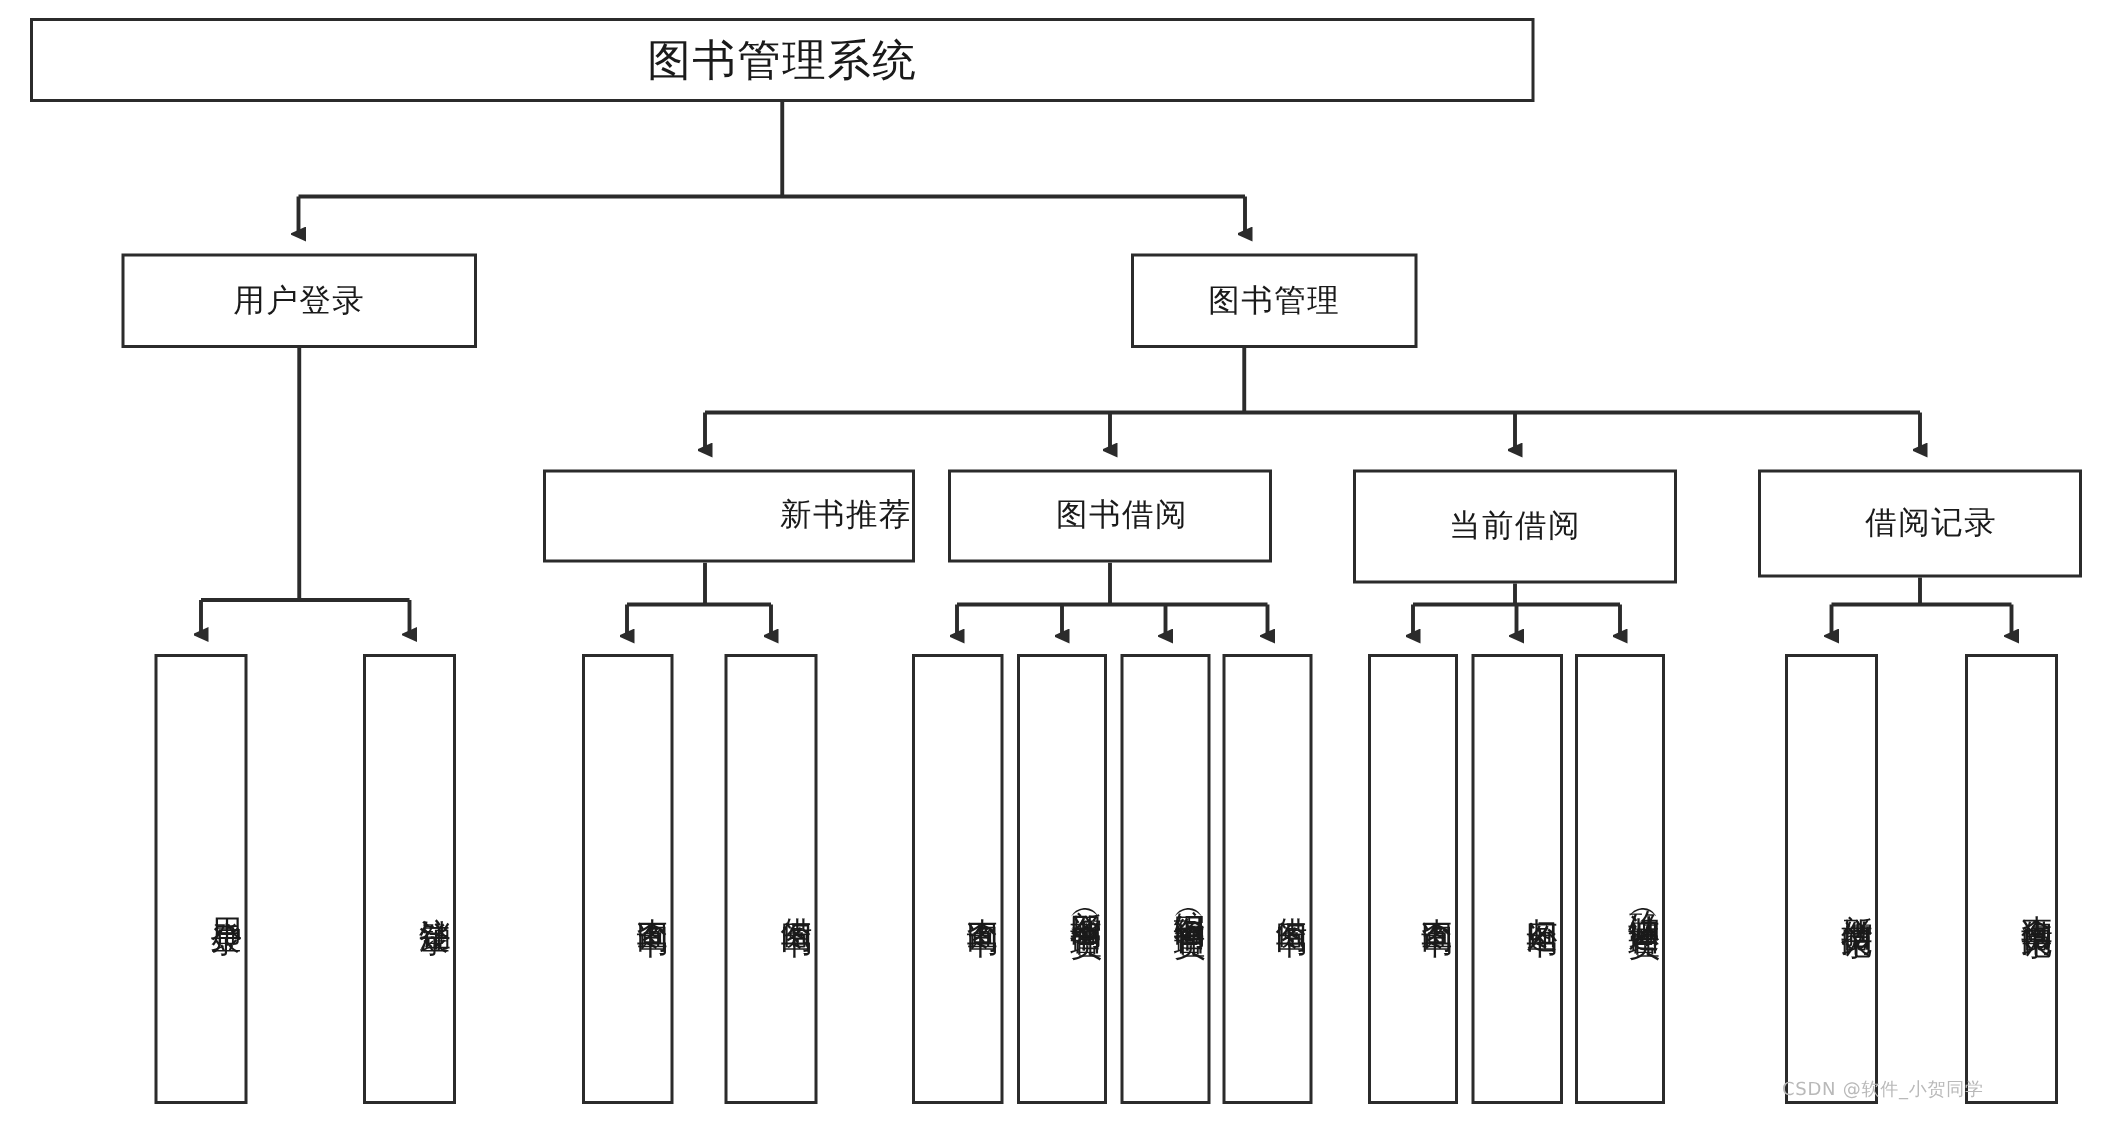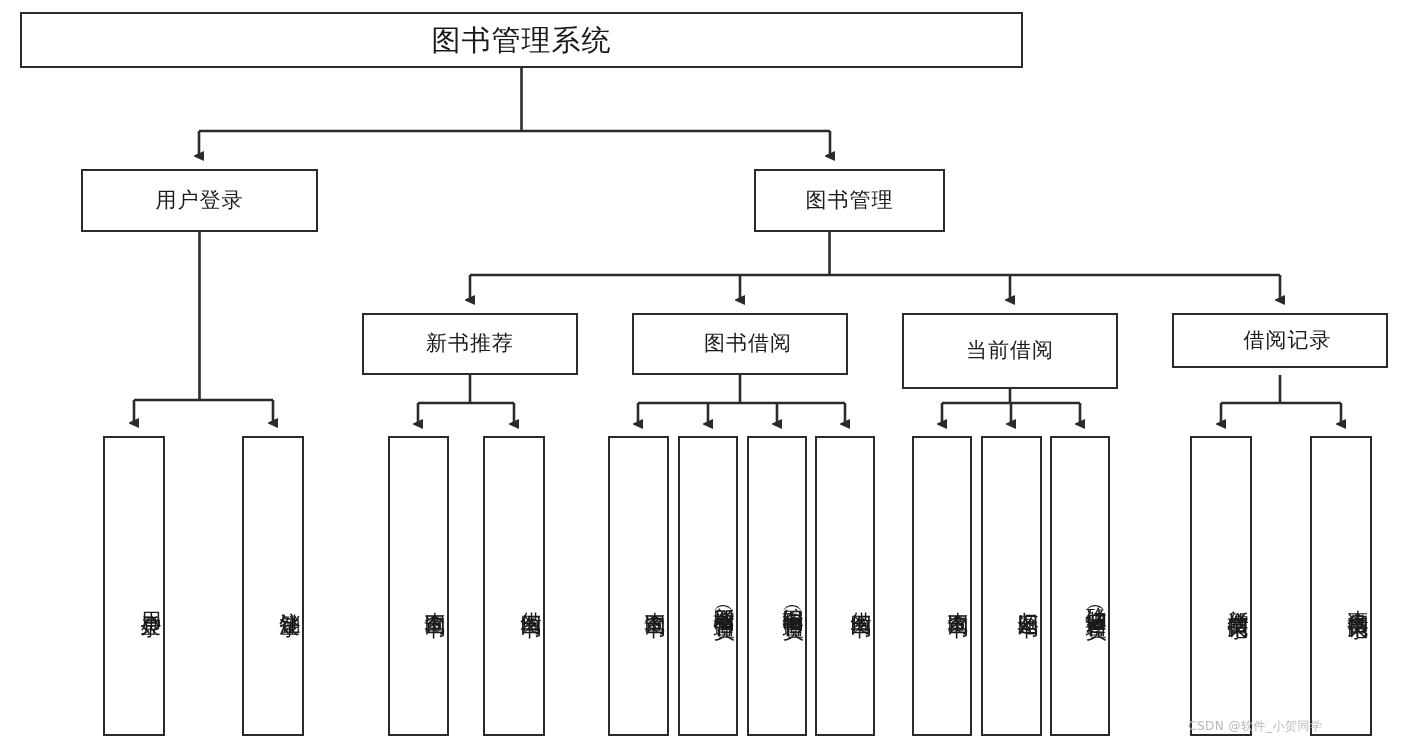--- a/index.html
+++ b/index.html
@@ -130,30 +130,30 @@
     <span>图书管理系统</span>
   </div>
 
   <div id="generated-nodes">
       <div class="node horiz" style="left: 81px; top: 169px; width: 237px; height: 63px;">
         <span class="hlabel">用户登录</span>
       </div>
       <div class="node horiz" style="left: 711px; top: 169px; width: 191px; height: 63px; margin-left: 43px;">
         <span class="hlabel">图书管理</span>
       </div>
-      <div class="node horiz" style="left: 362px; top: 313px; width: 216px; height: 62px;">
+      <div class="node horiz" style="left: 362px; top: 313px; width: 248px; height: 62px; justify-content: flex-end;">
         <span class="hlabel">新书推荐</span>
       </div>
       <div class="node horiz" style="left: 632px; top: 313px; width: 216px; height: 62px; padding-left: 16px;">
         <span class="hlabel">图书借阅</span>
       </div>
       <div class="node horiz" style="left: 902px; top: 313px; width: 216px; height: 76px;">
         <span class="hlabel">当前借阅</span>
       </div>
-      <div class="node horiz" style="left: 1172px; top: 313px; width: 216px; height: 55px; padding-left: 15px;">
+      <div class="node horiz" style="left: 1172px; top: 313px; width: 216px; height: 72px; padding-left: 15px;">
         <span class="hlabel">借阅记录</span>
       </div>
       <div class="node vert" style="left: 103px; top: 436px; width: 62px; height: 300px;">
         <span class="vlabel">用户登录</span>
       </div>
       <div class="node vert" style="left: 242px; top: 436px; width: 62px; height: 300px;">
         <span class="vlabel">注销登录</span>
       </div>
       <div class="node vert" style="left: 388px; top: 436px; width: 61px; height: 300px;">
         <span class="vlabel">查询图书</span>

